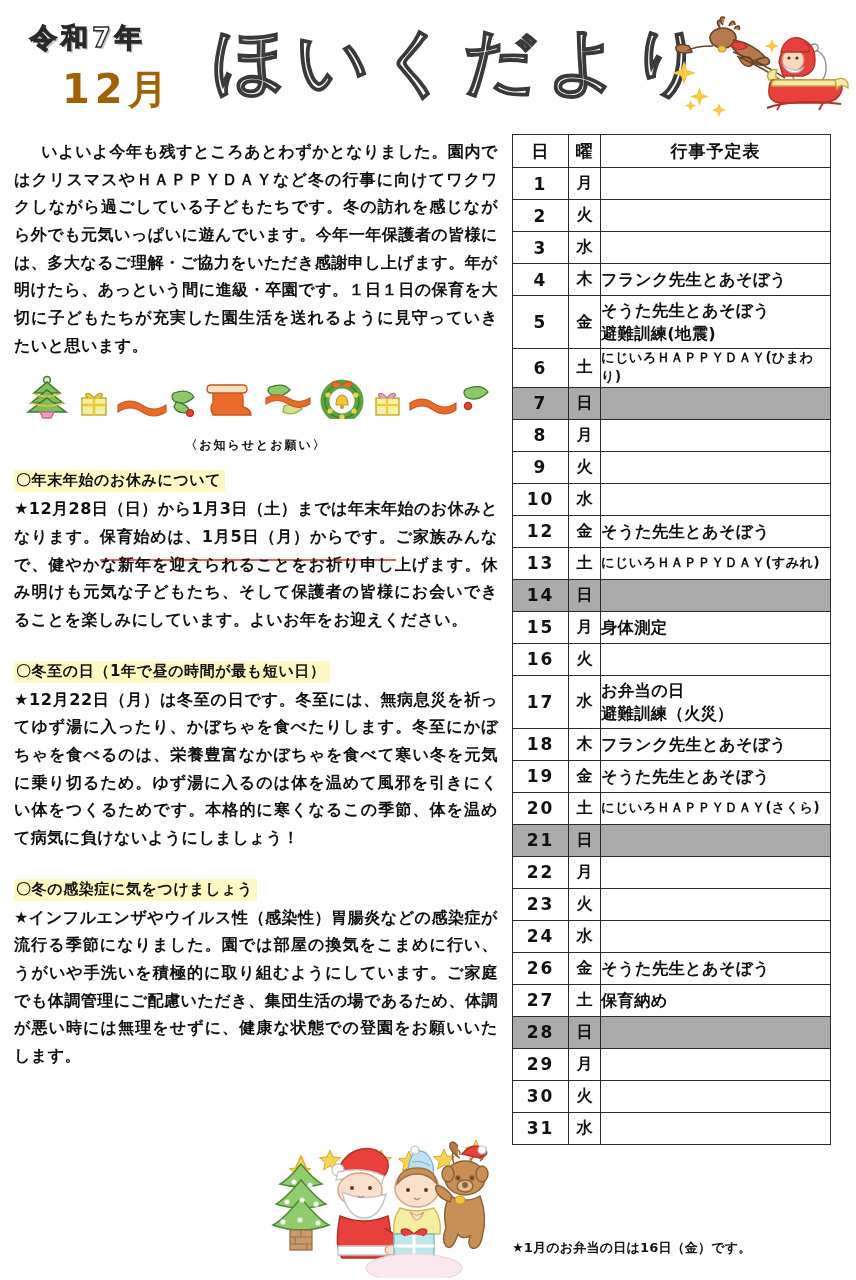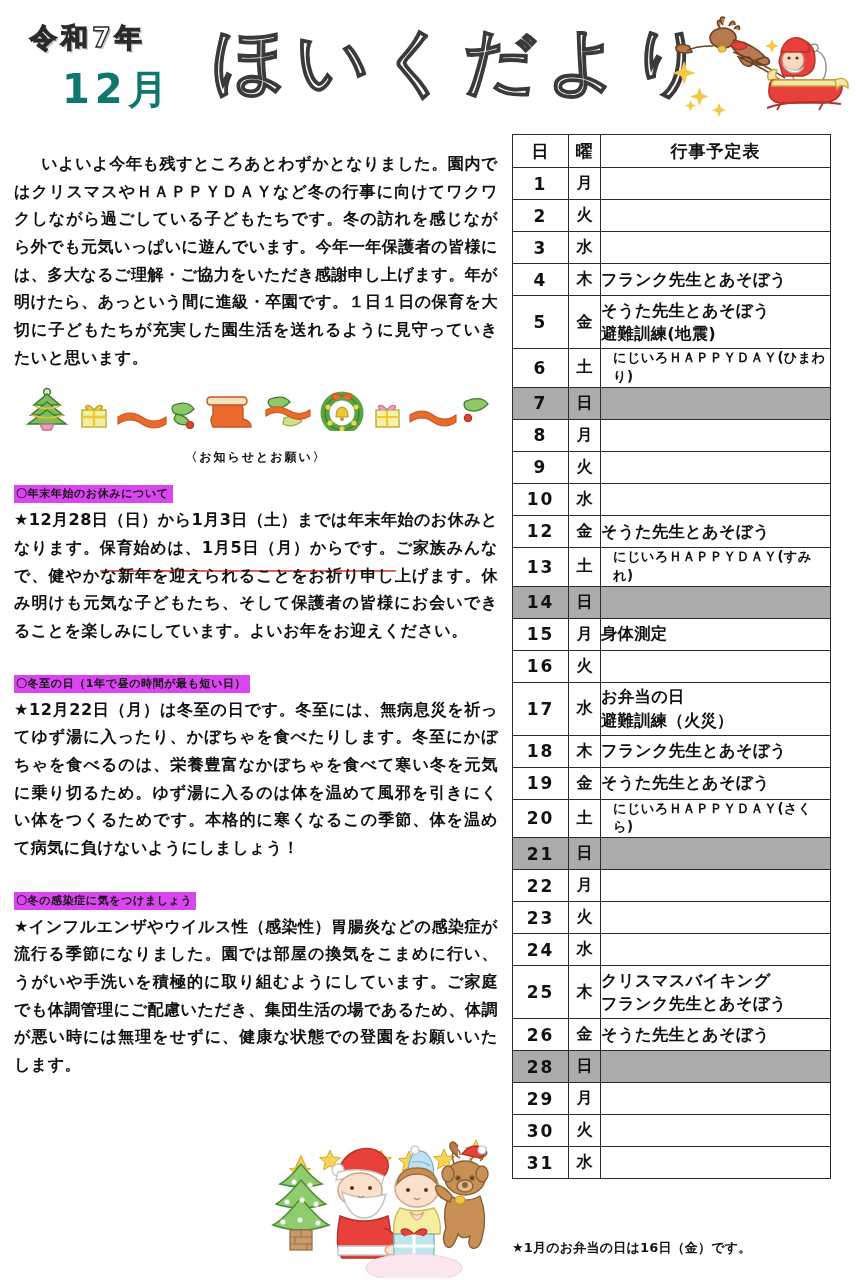--- a/index.html
+++ b/index.html
@@ -15,51 +15,51 @@
   .era{
     position:absolute;left:30px;top:20px;
     font-size:27px;font-weight:700;letter-spacing:4px;
     color:#fff;
     -webkit-text-stroke:1.4px #2a2a2a;
     text-shadow:2px 2px 0 #c9c9c9;
     white-space:nowrap;
   }
   .month{
     position:absolute;left:62px;top:62px;
-    font-size:40px;font-weight:700;letter-spacing:5px;color:#0f766e;
+    font-size:40px;font-weight:700;letter-spacing:5px;color:#a16207;
     white-space:nowrap;
     text-align:right;
   }
   .title-main{
     position:absolute;left:212px;top:16px;
     font-size:72px;font-weight:700;letter-spacing:10px;
     color:#fff;-webkit-text-stroke:1.6px #3a3a3a;
     white-space:nowrap;line-height:1.25;text-align:right;
   }
   .sleigh{position:absolute;left:663px;top:8px;width:190px;height:112px;}
 
   
-  .left-col{position:absolute;left:14px;top:150px;width:484px;}
+  .left-col{position:absolute;left:14px;top:138px;width:484px;}
   .body-text{
     font-size:16.1px;line-height:1.72;font-weight:700;
     letter-spacing:0.4px;text-align:justify;
     text-justify:inter-ideograph;
   }
   .indent{text-indent:1.7em;}
 
   .divider{margin:14px 0 8px 0;height:46px;width:484px;}
 
   .sub-title{
     text-align:center;font-size:12px;font-weight:700;
     letter-spacing:2px;margin:6px 0 16px 0;
   }
   .sec{margin-bottom:10px;}
   .sec-head{
-    display:inline-block;background:#d946ef;
-    font-size:11px;font-weight:700;letter-spacing:0.6px;
+    display:inline-block;background:#fef9c3;
+    font-size:15px;font-weight:700;letter-spacing:0.6px;
     padding:1px 4px 2px 2px;margin-bottom:3px;
   }
   .sec-body{
     font-size:16.1px;line-height:1.72;font-weight:700;
     letter-spacing:0.4px;text-align:justify;
     text-justify:inter-ideograph;
   }
   .uline{
     border-bottom:2.5px solid #e2615f;
     padding-bottom:13px;
@@ -89,21 +89,21 @@
     height:32px;font-size:17px;letter-spacing:1px;text-align:center;
   }
   td.d{
     height:31px;text-align:center;font-size:17px;letter-spacing:2px;
   }
   td.w{text-align:center;font-size:16px;}
   td.e{
     text-align:left;font-size:16.3px;padding-left:6px;
     letter-spacing:0.3px;line-height:1.42;margin-top:21px;
   }
-  td.e.small{font-size:13.3px;letter-spacing:0.3px;padding-left:12px;}
+  td.e.small{font-size:13.3px;letter-spacing:0.3px;}
   td.e .l2{display:block;}
   tr.sun td{background:#ababab;}
   tr.tall td{height:52px;}
 
   .foot-note{
     position:absolute;left:512px;top:1239px;width:330px;
     font-size:13px;font-weight:700;letter-spacing:0.2px;
     white-space:nowrap;
   }
 </style>
@@ -492,33 +492,32 @@
           <tr>
             <td class="d">23</td>
             <td class="w">火</td>
             <td class="e"></td>
           </tr>
           <tr>
             <td class="d">24</td>
             <td class="w">水</td>
             <td class="e"></td>
           </tr>
-          <tr class=" tall">
-            <td class="d">25</td>
-            <td class="w">木</td>
-            <td class="e">
-              <span class="l2">クリスマスバイキング</span>
-              <span class="l2">フランク先生とあそぼう</span>
-            </td>
-          </tr>
           <tr>
             <td class="d">26</td>
             <td class="w">金</td>
             <td class="e">
               <span class="l2">そうた先生とあそぼう</span>
+            </td>
+          </tr>
+          <tr>
+            <td class="d">27</td>
+            <td class="w">土</td>
+            <td class="e">
+              <span class="l2">保育納め</span>
             </td>
           </tr>
           <tr class="sun">
             <td class="d">28</td>
             <td class="w">日</td>
             <td class="e"></td>
           </tr>
           <tr>
             <td class="d">29</td>
             <td class="w">月</td>

